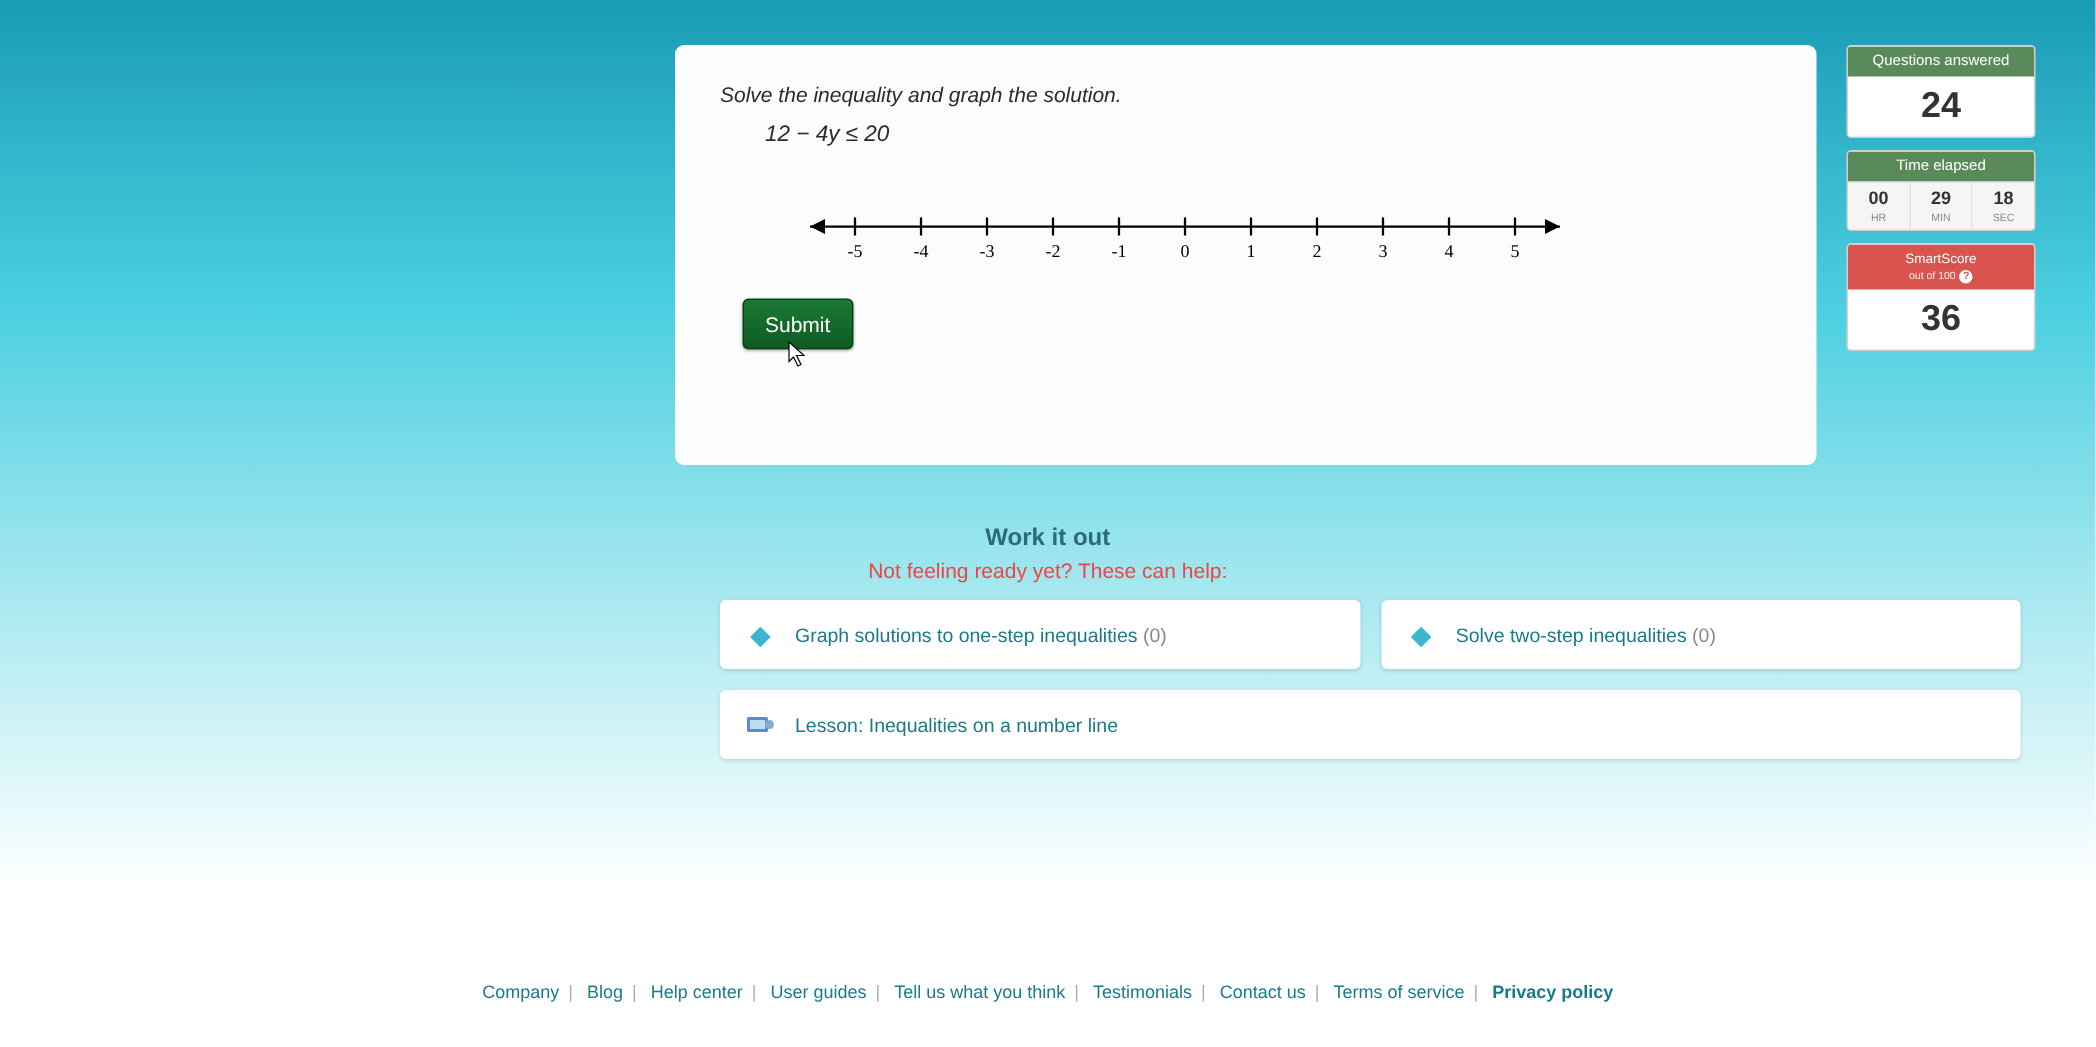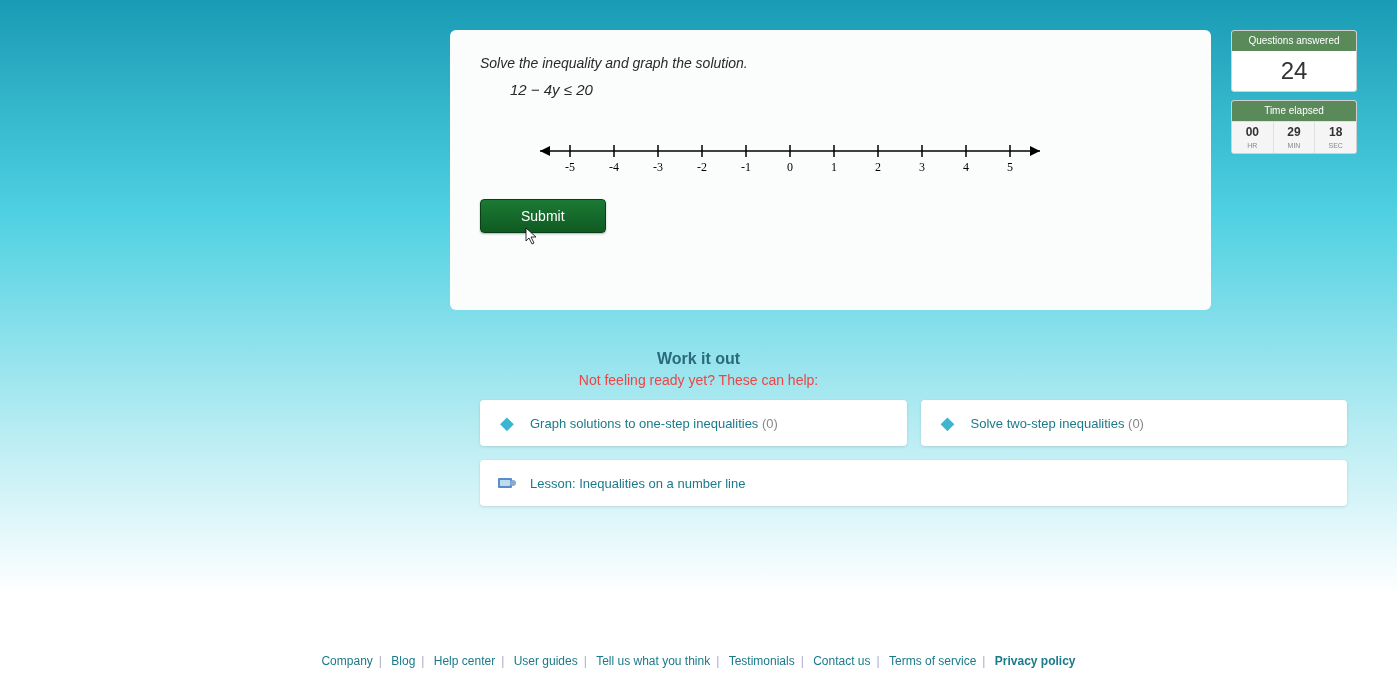--- a/index.html
+++ b/index.html
@@ -45,25 +45,26 @@
   }
   .number-line-wrap {
     padding: 5px 30px 10px 50px;
   }
   svg.number-line { display: block; }
   .submit-btn {
     background: linear-gradient(#1b7a34, #0f5a22);
     color: #fff;
     border: 1px solid #0a4018;
     border-radius: 4px;
-    padding: 8px 40px;
+    padding: 8px 14px;
     font-size: 14px;
     cursor: pointer;
     margin-top: 8px;
     box-shadow: 0 1px 2px rgba(0,0,0,0.3);
+    margin-left: 15px;
   }
   .cursor {
     position: relative;
     left: 45px;
     top: -6px;
     font-size: 14px;
     color: #fff;
   }
   .sidebar {
     width: 126px;
@@ -80,21 +81,21 @@
   }
   .stat-header {
     background: #5a8a5a;
     color: #fff;
     font-size: 10px;
     padding: 4px 2px;
     line-height: 1.2;
   }
   .stat-value {
     font-size: 24px;
-    font-weight: normal;
+    font-weight: bold;
     padding: 6px 0;
     color: #333;
   }
   .time-grid {
     display: flex;
     border-top: 1px solid #e0e0e0;
   }
   .time-cell {
     flex: 1;
     border-right: 1px solid #e0e0e0;
@@ -238,20 +239,27 @@
       <div class="stat-value">24</div>
     </div>
     <div class="stat-box">
       <div class="stat-header">Time elapsed</div>
       <div class="time-grid">
         <div class="time-cell"><span class="tv">00</span><span class="tl">HR</span></div>
         <div class="time-cell"><span class="tv">29</span><span class="tl">MIN</span></div>
         <div class="time-cell"><span class="tv">18</span><span class="tl">SEC</span></div>
       </div>
     </div>
+    <div class="stat-box">
+      <div class="smartscore-header">
+        <span>SmartScore</span><br>
+        <span class="sub">out of 100</span> <span style="display:inline-block;width:9px;height:9px;border-radius:50%;background:#fff;color:#d9534f;font-size:7px;line-height:9px;font-weight:bold;">?</span>
+      </div>
+      <div class="stat-value">36</div>
+    </div>
   </div>
 </div>
 
 <div class="work-it-out">
   <div class="work-title">Work it out</div>
   <div class="work-sub">Not feeling ready yet? These can help:</div>
 </div>
 
 <div class="help-grid">
   <div class="help-card">

